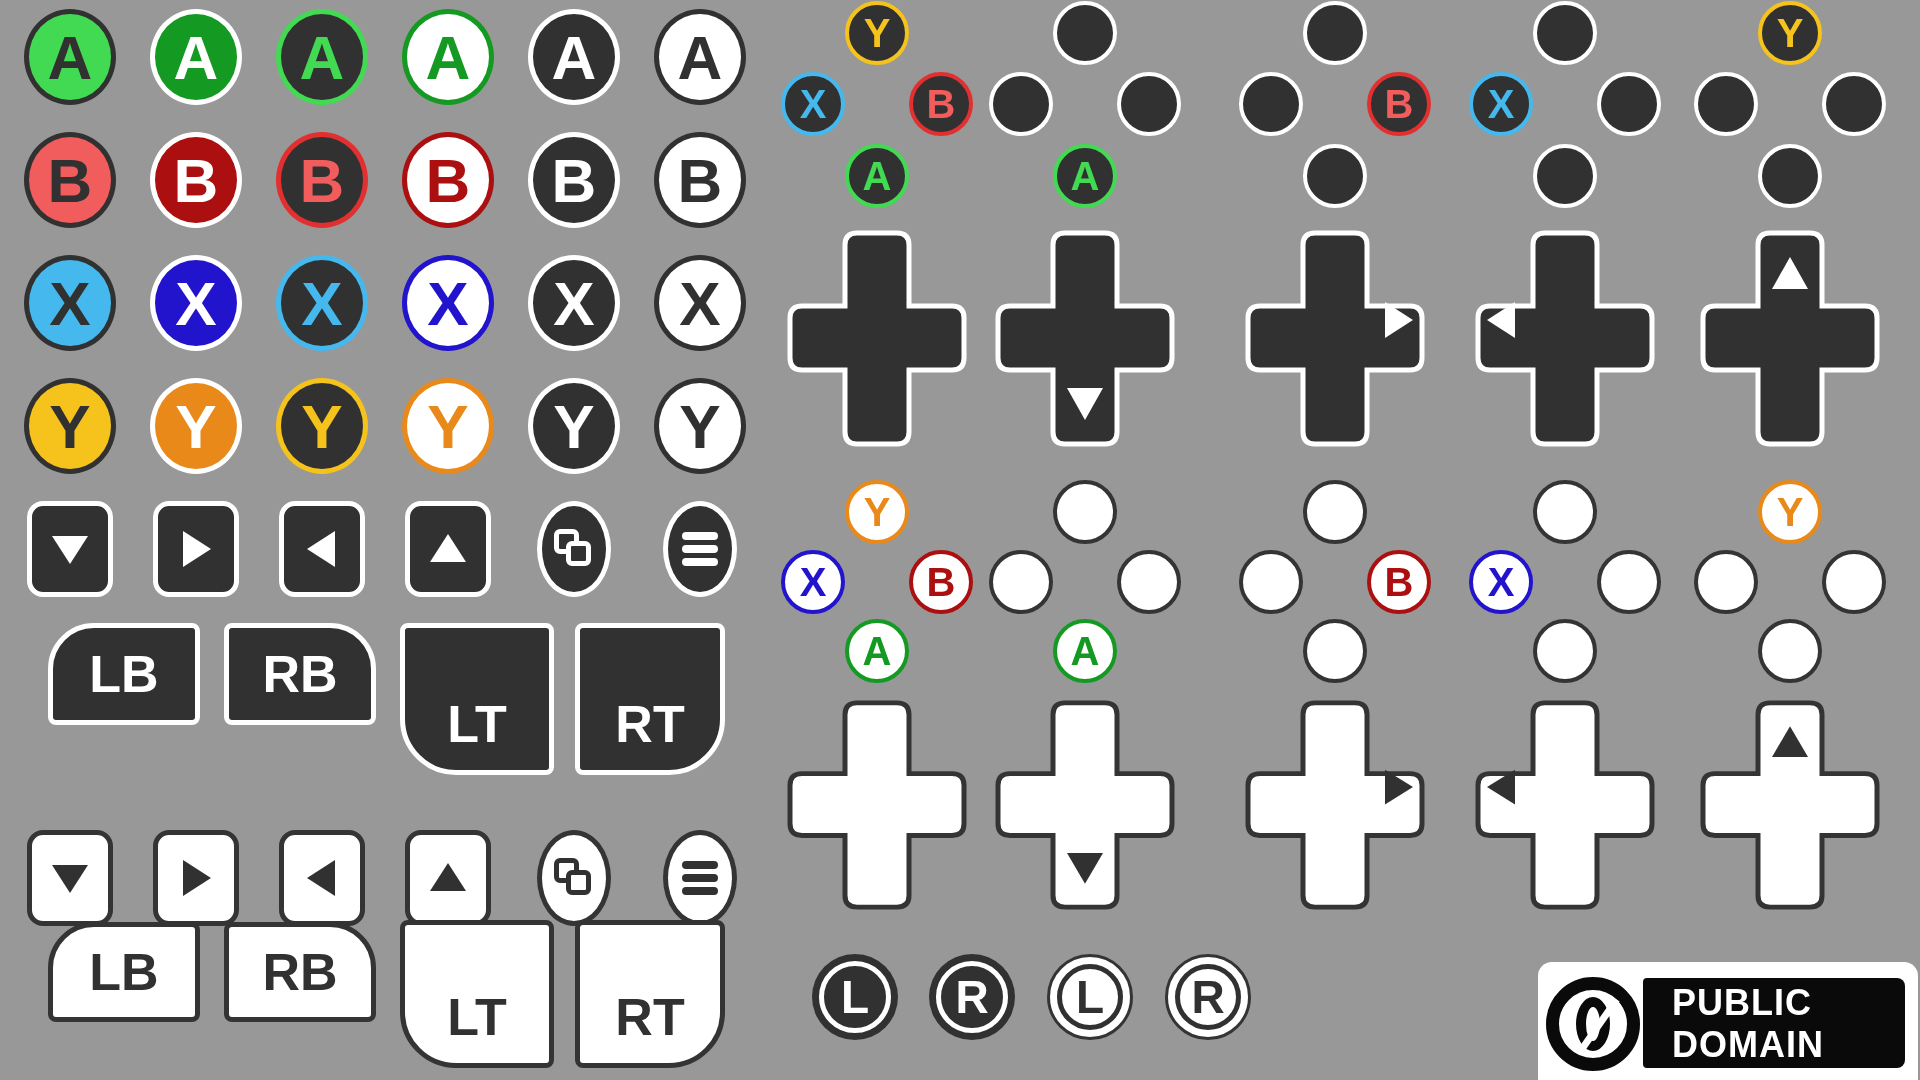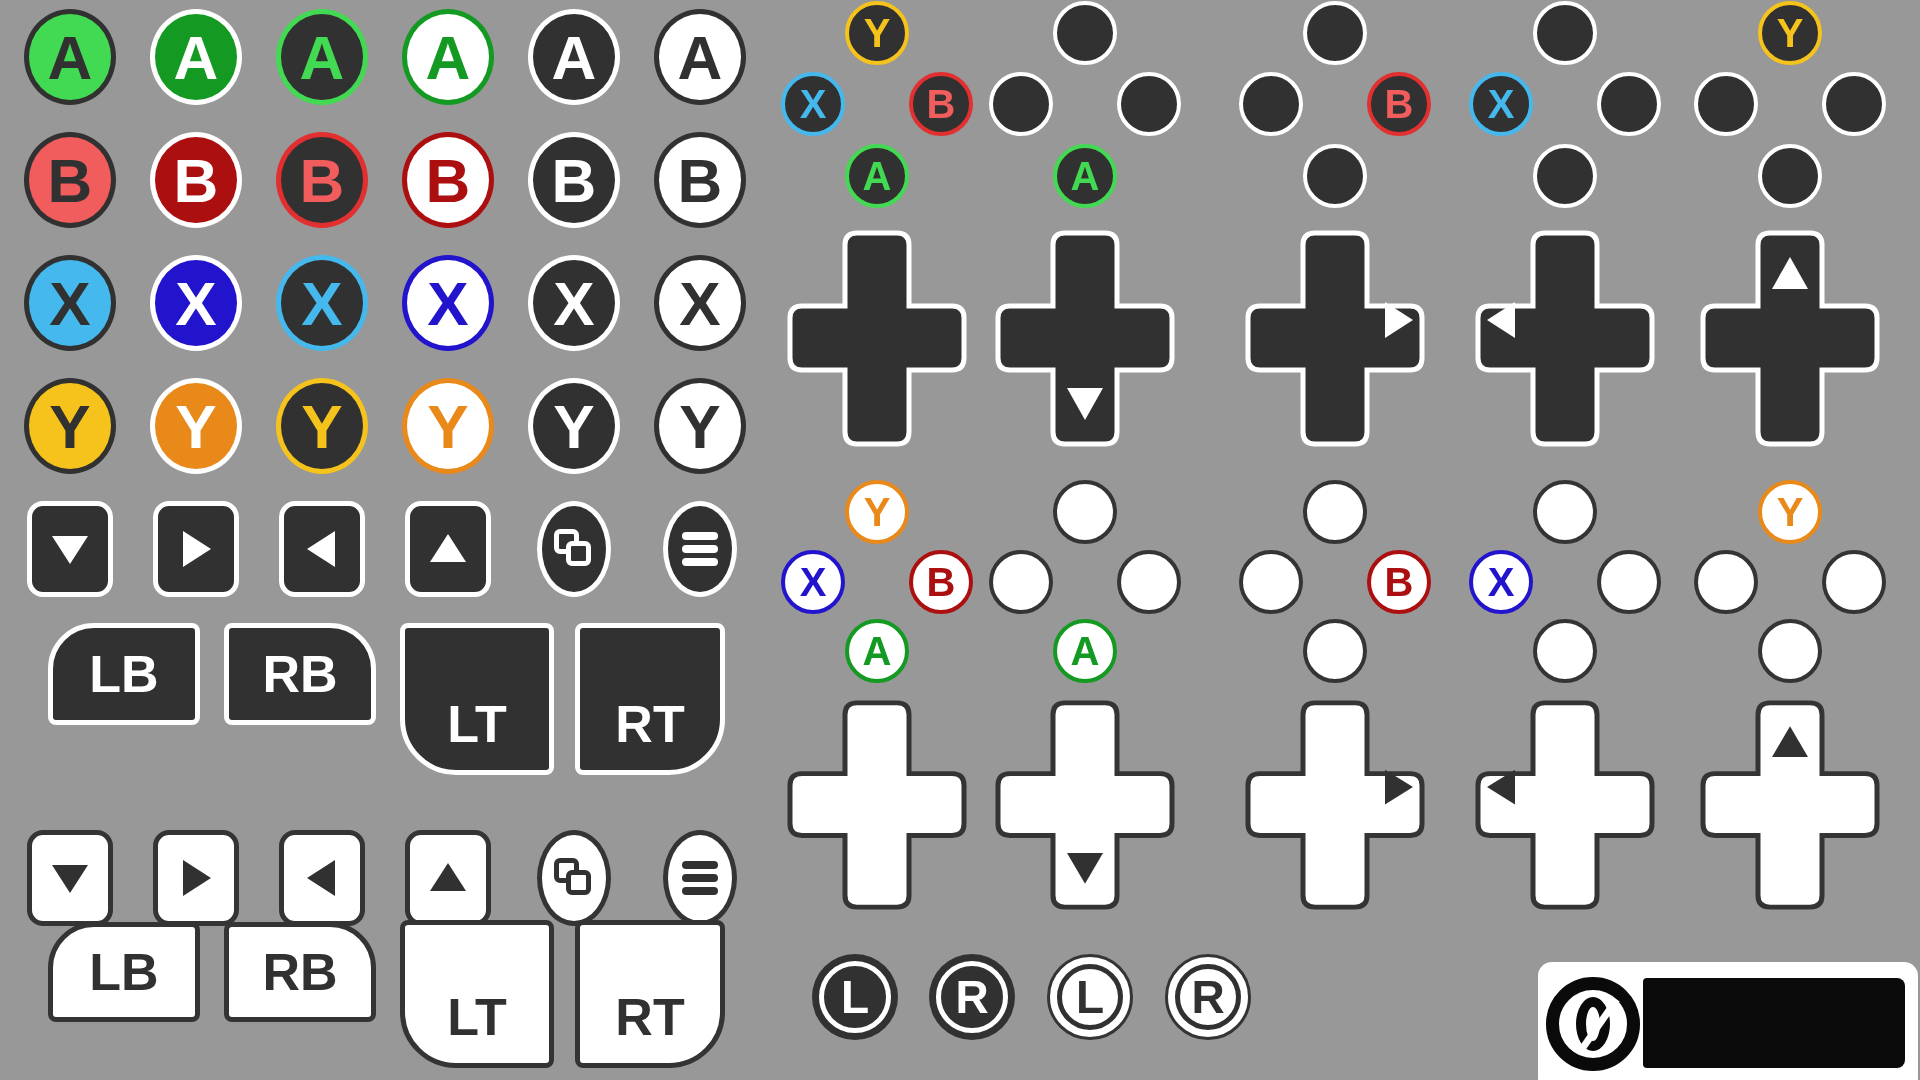--- a/index.html
+++ b/index.html
@@ -33,20 +33,24 @@
 </head>
 <body>
 
 <div id="stage">
   <div id="badge" class="abs">
     <div id="badge-black"></div>
     <div id="cc0-circle">
       <div id="cc0-zero">
         <div id="cc0-slash"></div>
       </div>
+    </div>
+    <div id="badge-text">
+      <div>PUBLIC</div>
+      <div>DOMAIN</div>
     </div>
   </div>
 <div class="abs face-btn" style="left: 24px; top: 9px; width: 92px; height: 96px; background: rgb(66, 218, 82); border: 5px solid rgb(49, 49, 49); color: rgb(49, 49, 49); font-size: 62px;">A</div>
     <div class="abs face-btn" style="left: 150px; top: 9px; width: 92px; height: 96px; background: rgb(20, 154, 34); border: 5px solid rgb(255, 255, 255); color: rgb(255, 255, 255); font-size: 62px;">A</div>
     <div class="abs face-btn" style="left: 276px; top: 9px; width: 92px; height: 96px; background: rgb(49, 49, 49); border: 5px solid rgb(66, 218, 82); color: rgb(66, 218, 82); font-size: 62px;">A</div>
     <div class="abs face-btn" style="left: 402px; top: 9px; width: 92px; height: 96px; background: rgb(255, 255, 255); border: 5px solid rgb(20, 154, 34); color: rgb(20, 154, 34); font-size: 62px;">A</div>
     <div class="abs face-btn" style="left: 528px; top: 9px; width: 92px; height: 96px; background: rgb(49, 49, 49); border: 5px solid rgb(255, 255, 255); color: rgb(255, 255, 255); font-size: 62px;">A</div>
     <div class="abs face-btn" style="left: 654px; top: 9px; width: 92px; height: 96px; background: rgb(255, 255, 255); border: 5px solid rgb(49, 49, 49); color: rgb(49, 49, 49); font-size: 62px;">A</div>
     <div class="abs face-btn" style="left: 24px; top: 132px; width: 92px; height: 96px; background: rgb(241, 92, 92); border: 5px solid rgb(49, 49, 49); color: rgb(49, 49, 49); font-size: 62px;">B</div>
     <div class="abs face-btn" style="left: 150px; top: 132px; width: 92px; height: 96px; background: rgb(171, 15, 15); border: 5px solid rgb(255, 255, 255); color: rgb(255, 255, 255); font-size: 62px;">B</div>

